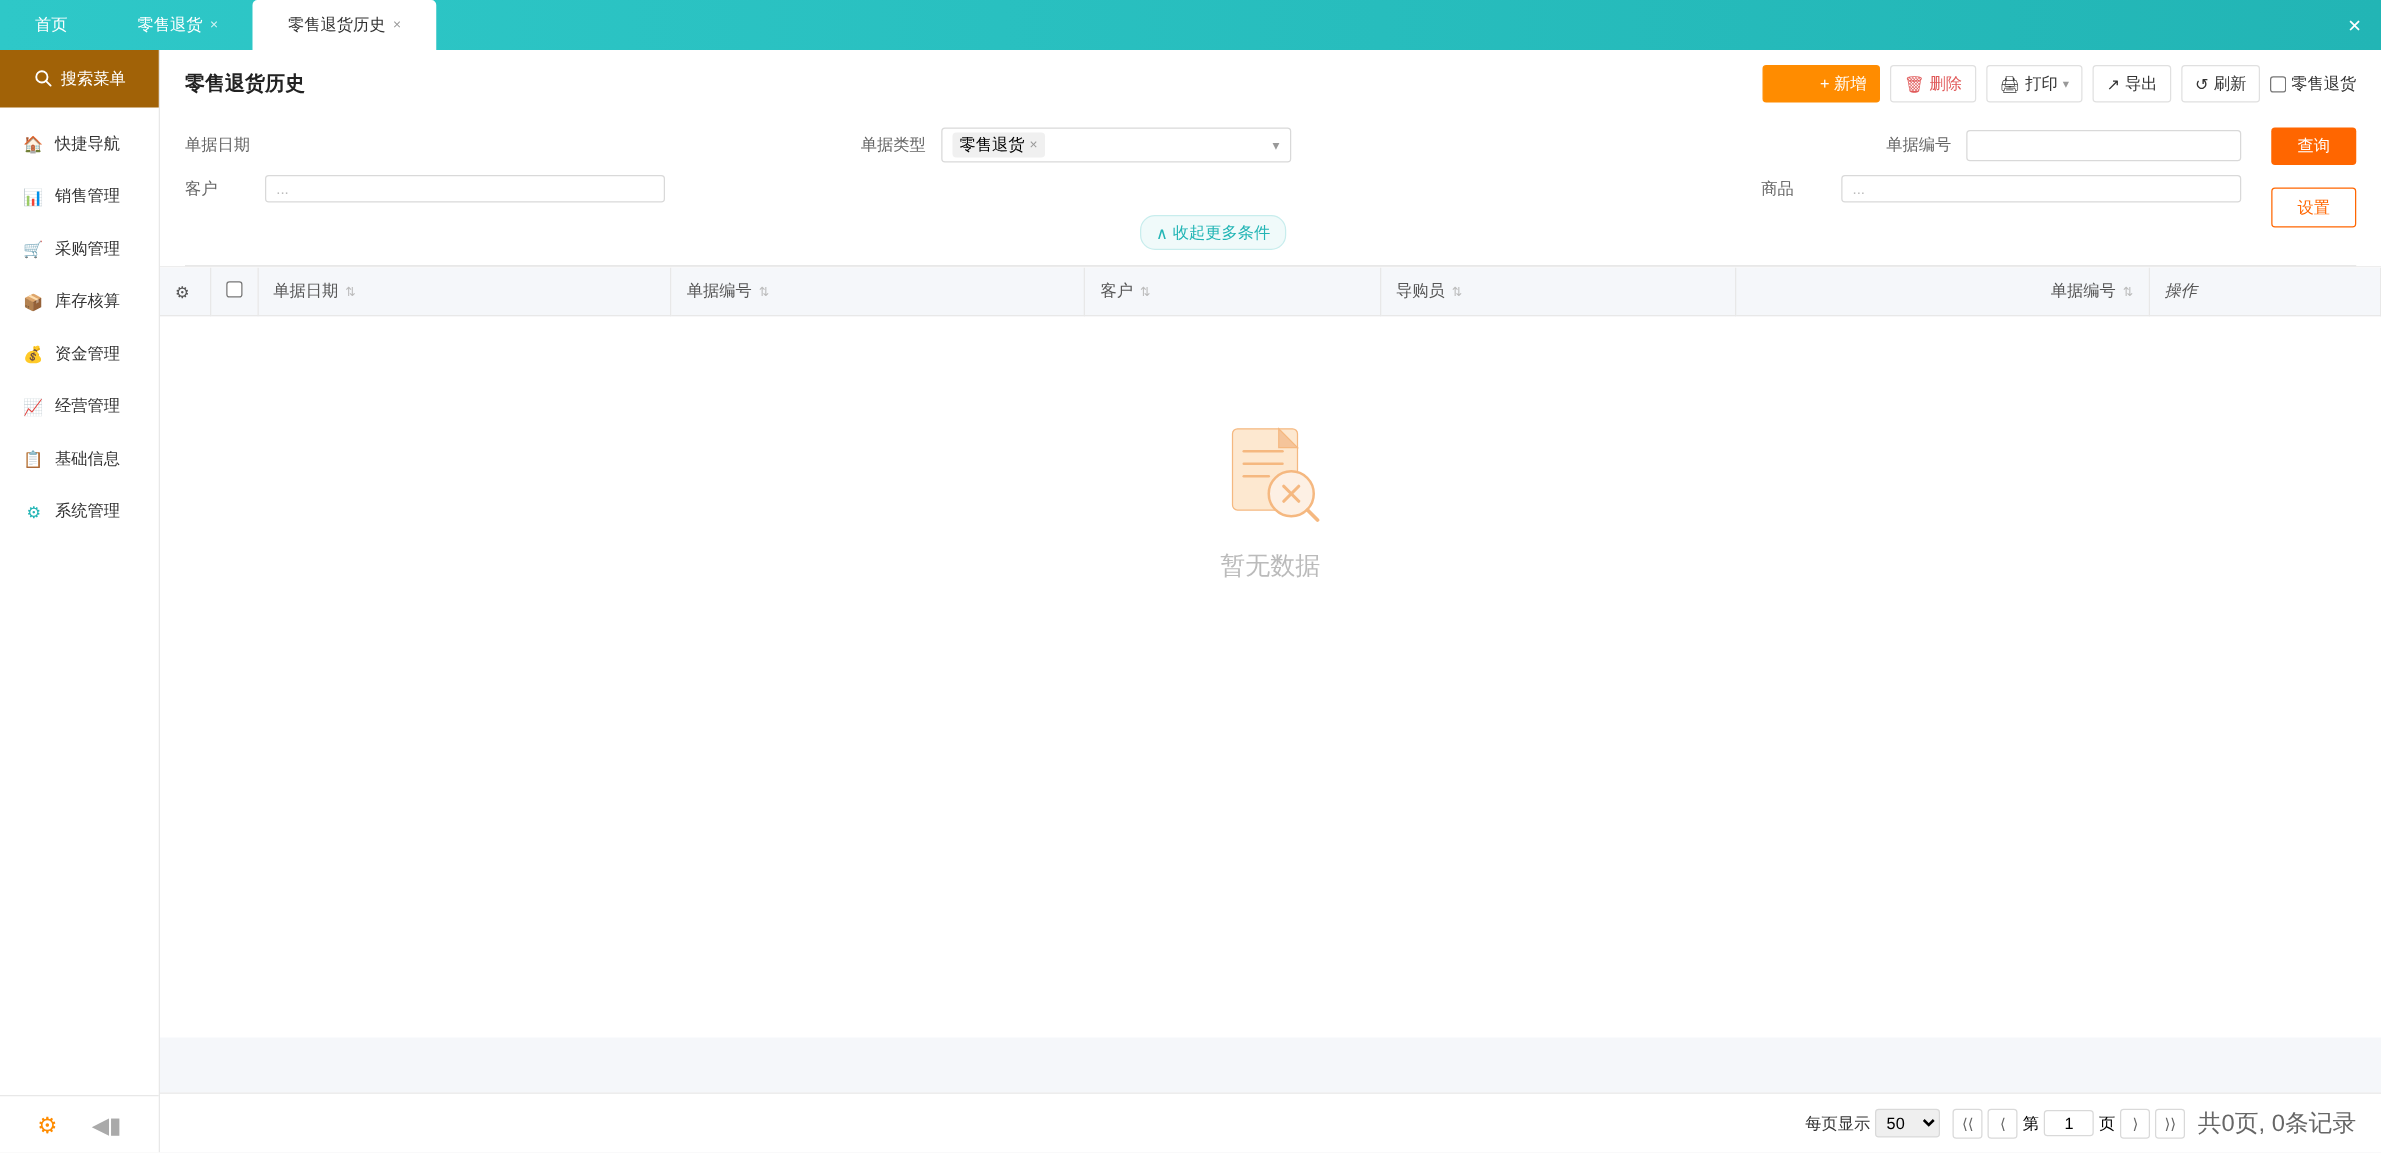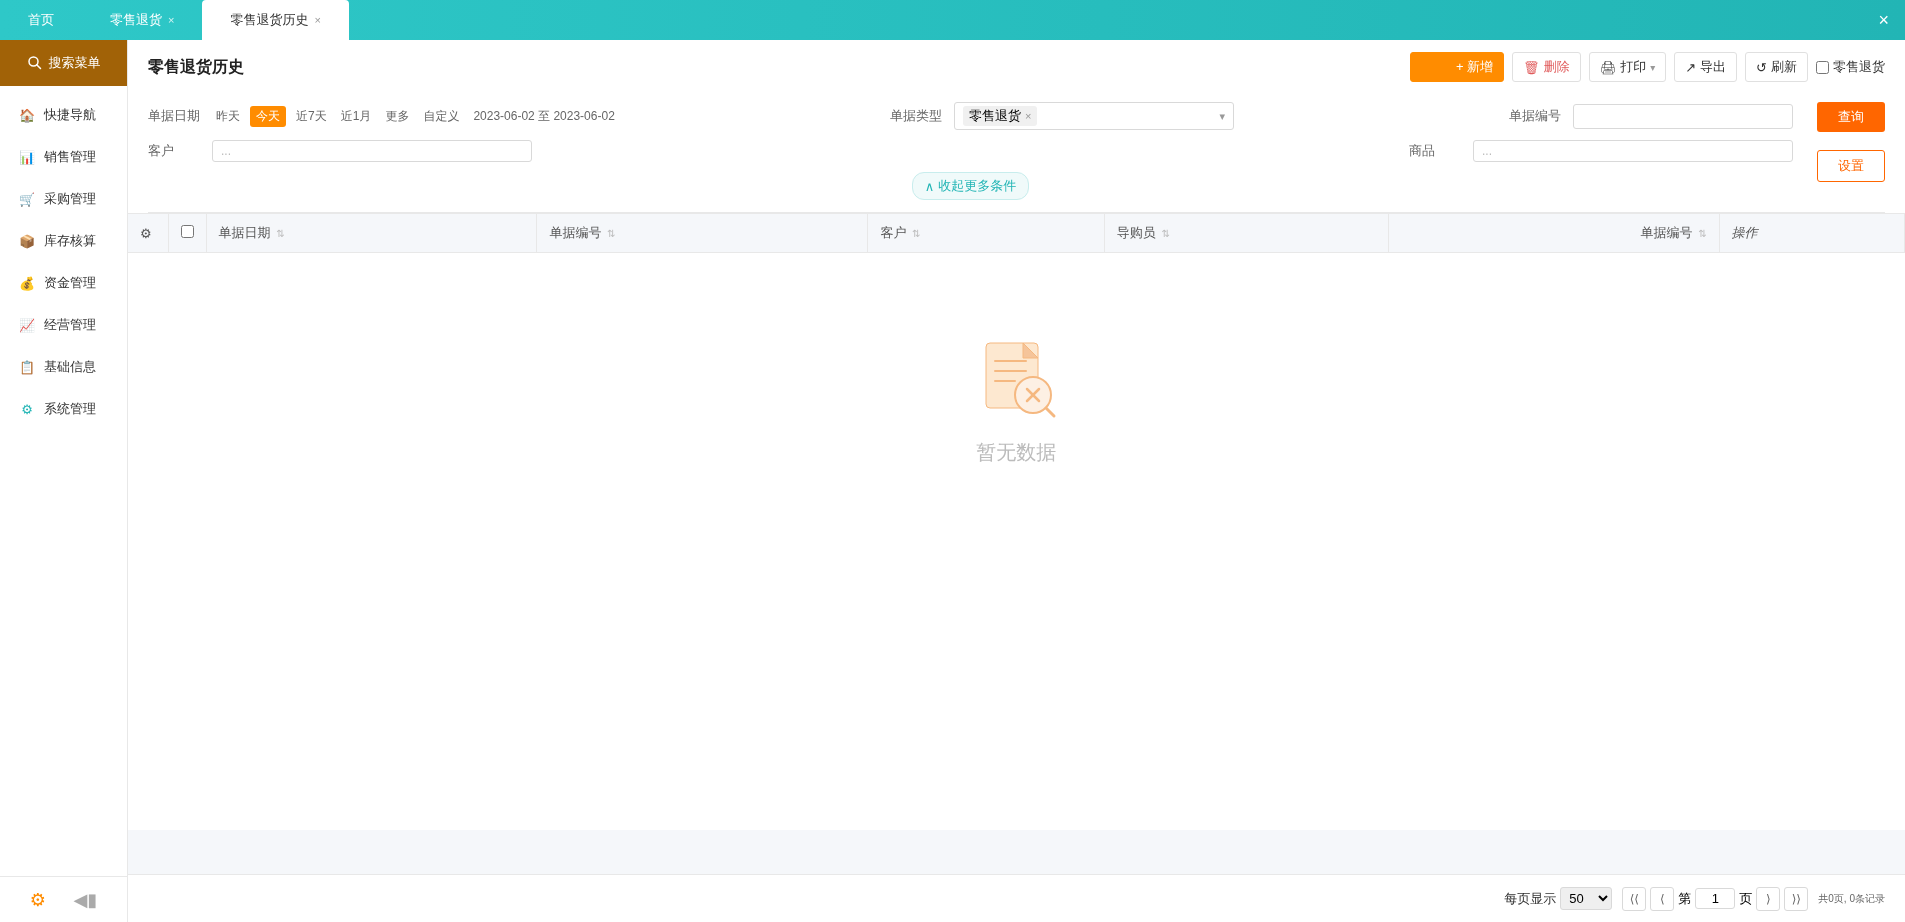--- a/index.html
+++ b/index.html
@@ -391,21 +391,21 @@
       font-size: 12px;
     }
     .page-input {
       border: 1px solid #d9d9d9;
       border-radius: 3px;
       width: 40px;
       text-align: center;
       padding: 2px 4px;
       font-size: 13px;
     }
-    .page-info { color: #666; font-size: 10px; }
+    .page-info { color: #666; font-size: 19px; }
 
     
     .filter-section {
       background: #fff;
       padding: 0 20px;
       border-bottom: 1px solid #e8e8e8;
     }
 
     .top-filter-wrapper {
       display: flex;
@@ -518,29 +518,20 @@
         </div>
       </div>
 
       <div class="filter-section" style="padding: 0; background: transparent;">
         <div class="top-filter-wrapper">
           <div class="filter-fields">
 
             <div class="filter-row" style="margin-bottom: 10px; margin-top: 10px;">
 
               <span class="filter-label">单据日期</span>
-              <div class="filter-date-options">
-                <span class="date-opt">昨天</span>
-                <span class="date-opt active">今天</span>
-                <span class="date-opt">近7天</span>
-                <span class="date-opt">近1月</span>
-                <span class="date-opt">更多</span>
-                <span class="date-opt">自定义</span>
-                <span class="date-range">2023-06-02 至 2023-06-02</span>
-              </div>
 
               <div style="flex:1; min-width: 40px;"></div>
 
               <span class="filter-label">单据类型</span>
               <div class="filter-select-tag" style="min-width: 280px;">
                 <div class="tag-item">
                   <span>零售退货</span>
                   <span class="tag-close">×</span>
                 </div>
                 <span class="select-arrow">▾</span>

